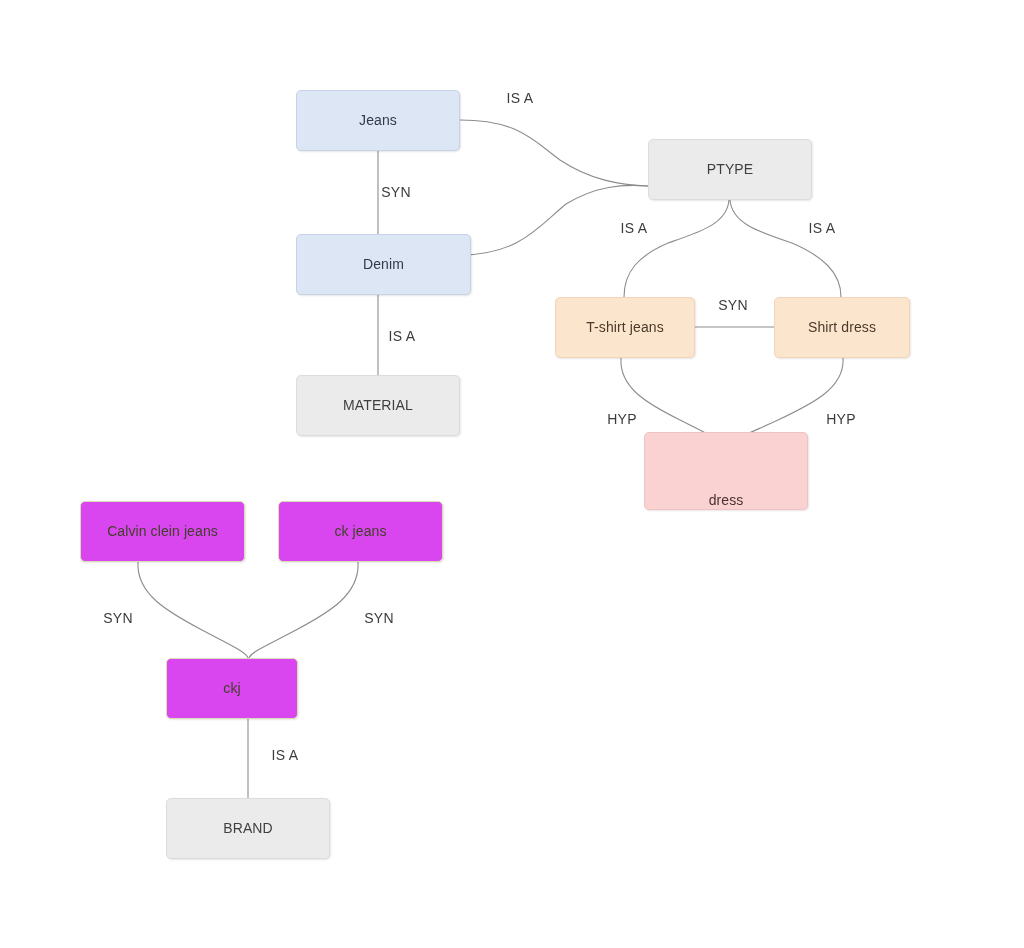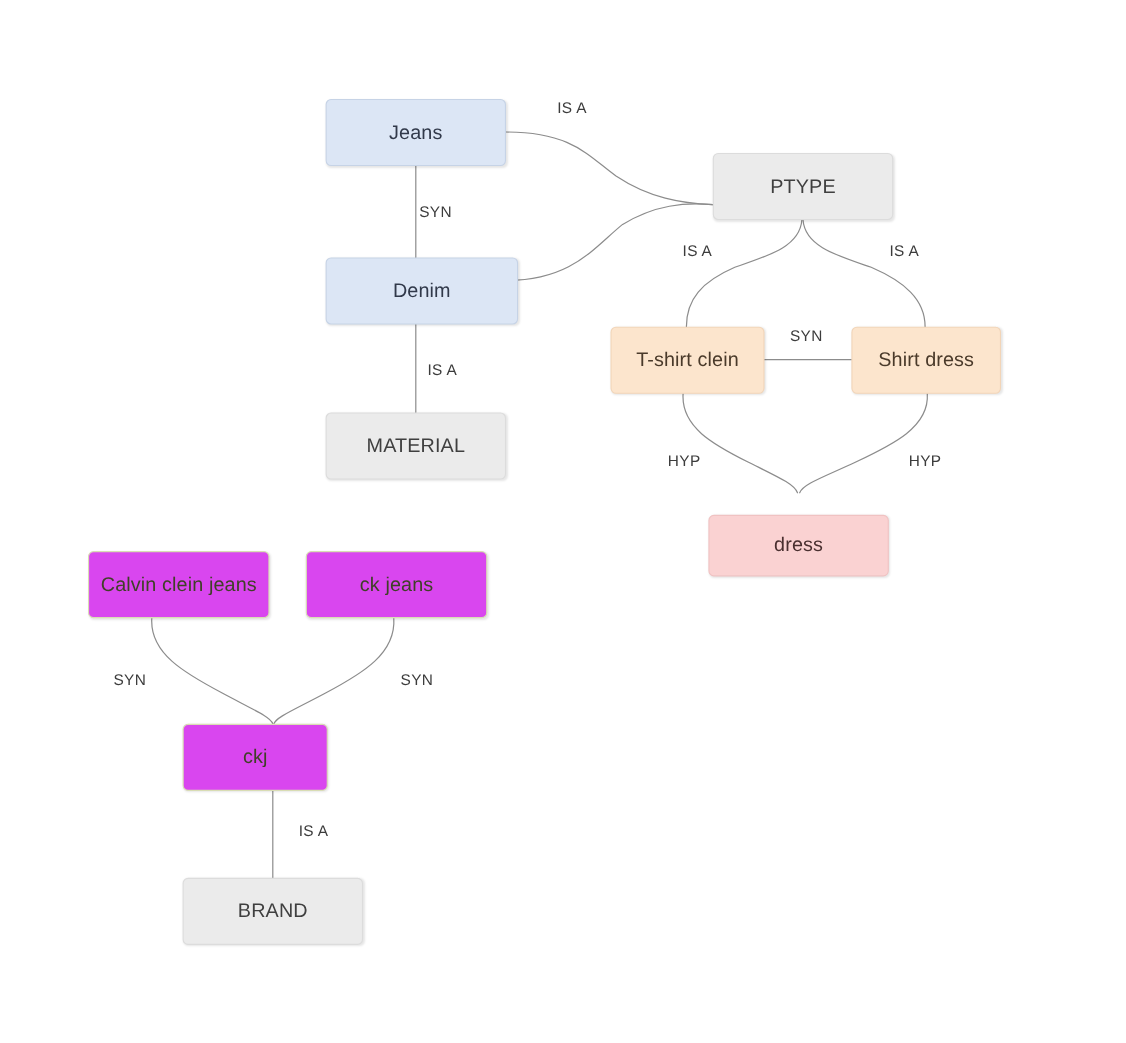--- a/index.html
+++ b/index.html
@@ -27,21 +27,21 @@
   }
   .node {
     position: absolute;
     box-sizing: border-box;
     display: flex;
     align-items: center;
     justify-content: center;
     border-radius: 5px;
     border: 1px solid rgba(0,0,0,0.10);
     box-shadow: 1px 1px 2px rgba(0,0,0,0.10);
-    font-size: 18px;
+    font-size: 14px;
     color: #3a3a3a;
     text-align: center;
     letter-spacing: 0.1px;
     user-select: none;
   }
   .node-label {
     pointer-events: none;
     line-height: 1.2;
   }
   .n-blue  { background: #dce6f5; border-color: #c6d3e6; color: #31394a; }
@@ -85,26 +85,26 @@
       <div class="node n-blue" style="left: 296px; top: 234px; width: 175px; height: 61px;">
         <span class="node-label">Denim</span>
       </div>
       <div class="node n-grey" style="left: 296px; top: 375px; width: 164px; height: 61px;">
         <span class="node-label">MATERIAL</span>
       </div>
       <div class="node n-grey" style="left: 648px; top: 139px; width: 164px; height: 61px;">
         <span class="node-label">PTYPE</span>
       </div>
       <div class="node n-orange" style="left: 555px; top: 297px; width: 140px; height: 61px;">
-        <span class="node-label">T-shirt clein</span>
+        <span class="node-label">T-shirt jeans</span>
       </div>
       <div class="node n-orange" style="left: 774px; top: 297px; width: 136px; height: 61px;">
         <span class="node-label">Shirt dress</span>
       </div>
-      <div class="node n-pink" style="left: 644px; top: 468px; width: 164px; height: 56px;">
+      <div class="node n-pink" style="left: 644px; top: 432px; width: 164px; height: 78px; align-items: flex-end;">
         <span class="node-label">dress</span>
       </div>
       <div class="node n-green" style="left: 80px; top: 501px; width: 165px; height: 61px;">
         <span class="node-label">Calvin clein jeans</span>
       </div>
       <div class="node n-green" style="left: 278px; top: 501px; width: 165px; height: 61px;">
         <span class="node-label">ck jeans</span>
       </div>
       <div class="node n-green" style="left: 166px; top: 658px; width: 132px; height: 61px;">
         <span class="node-label">ckj</span>

